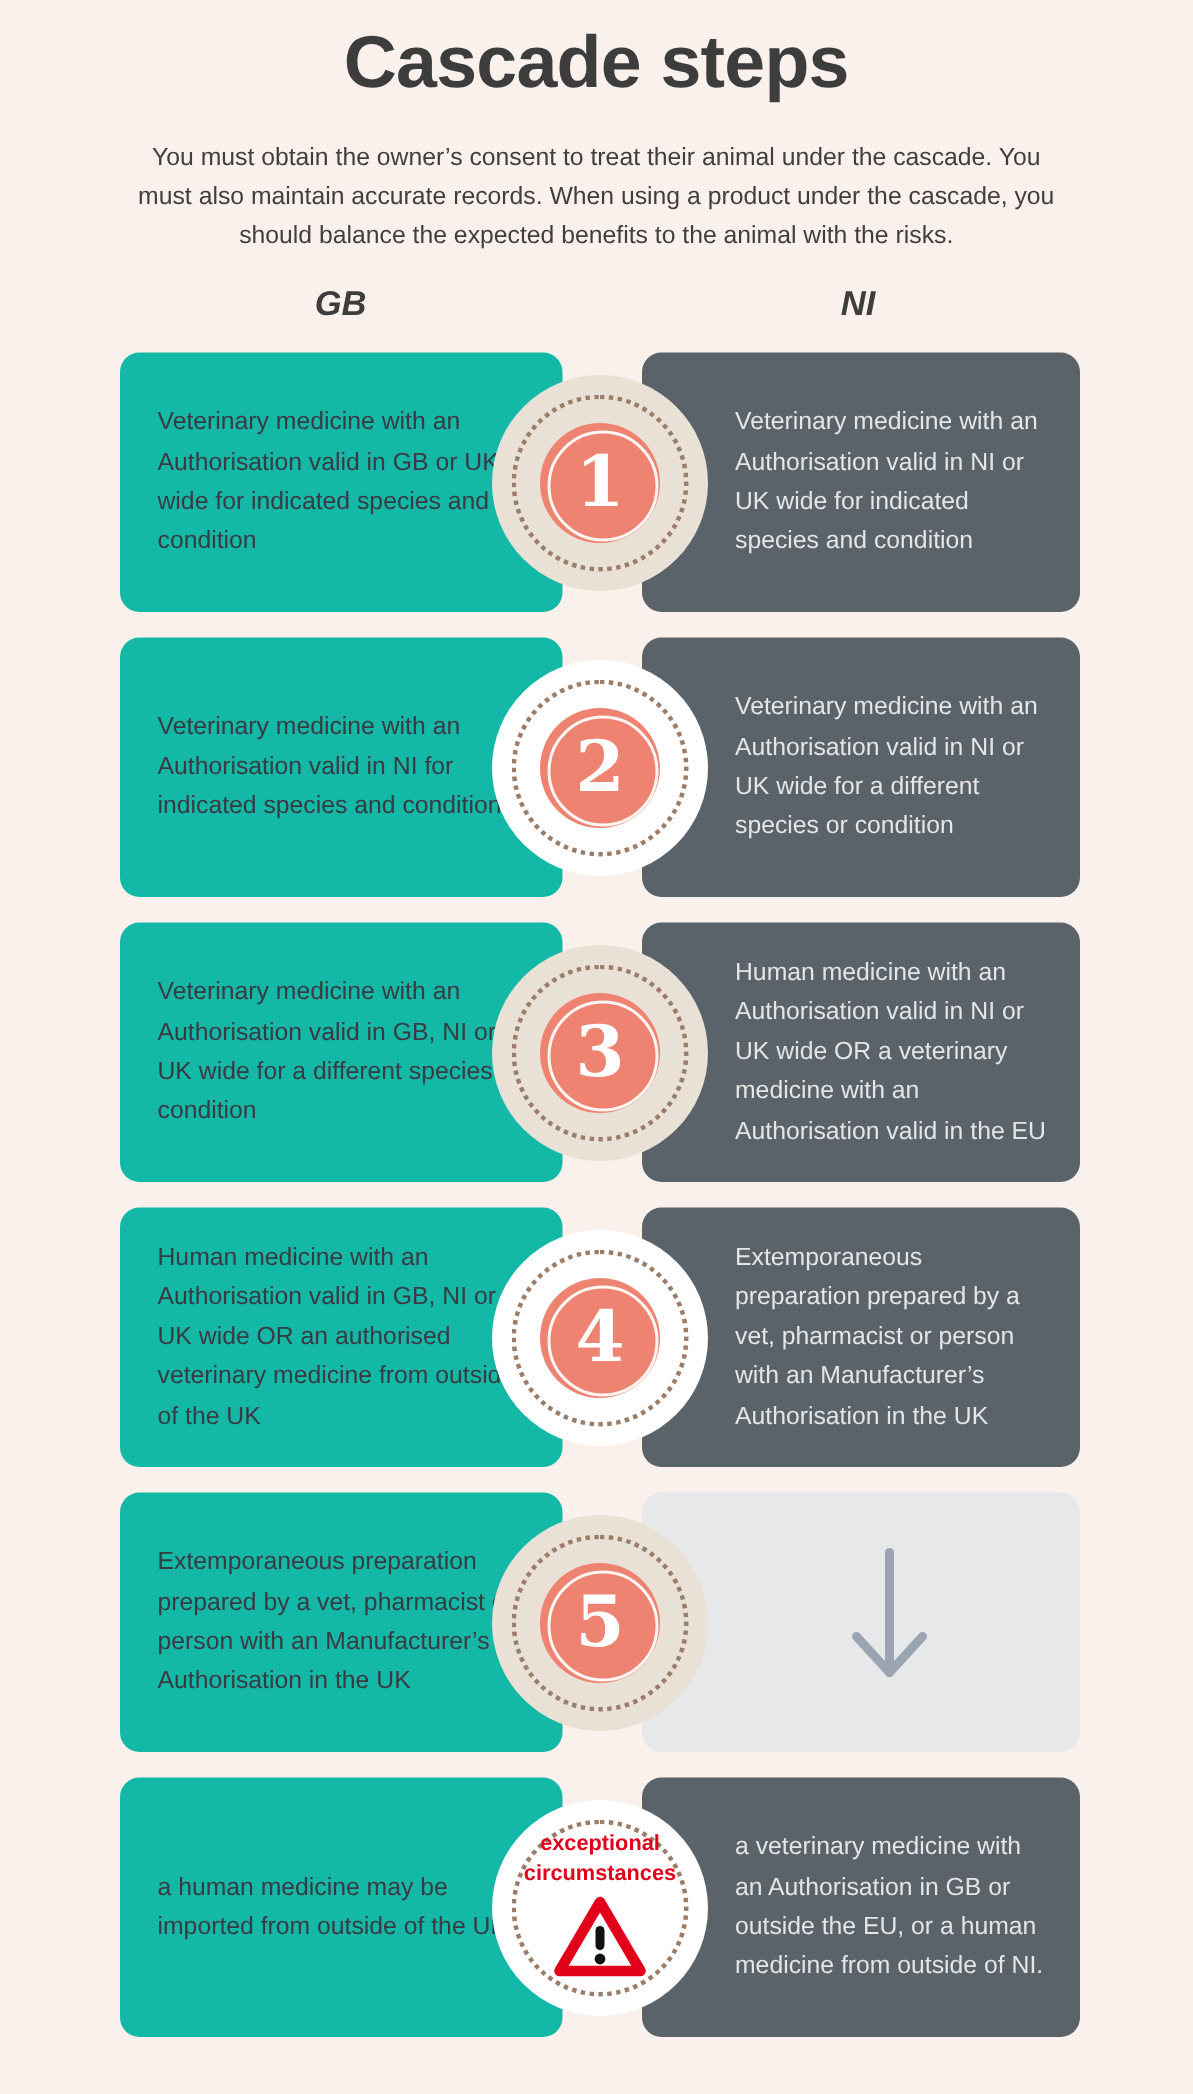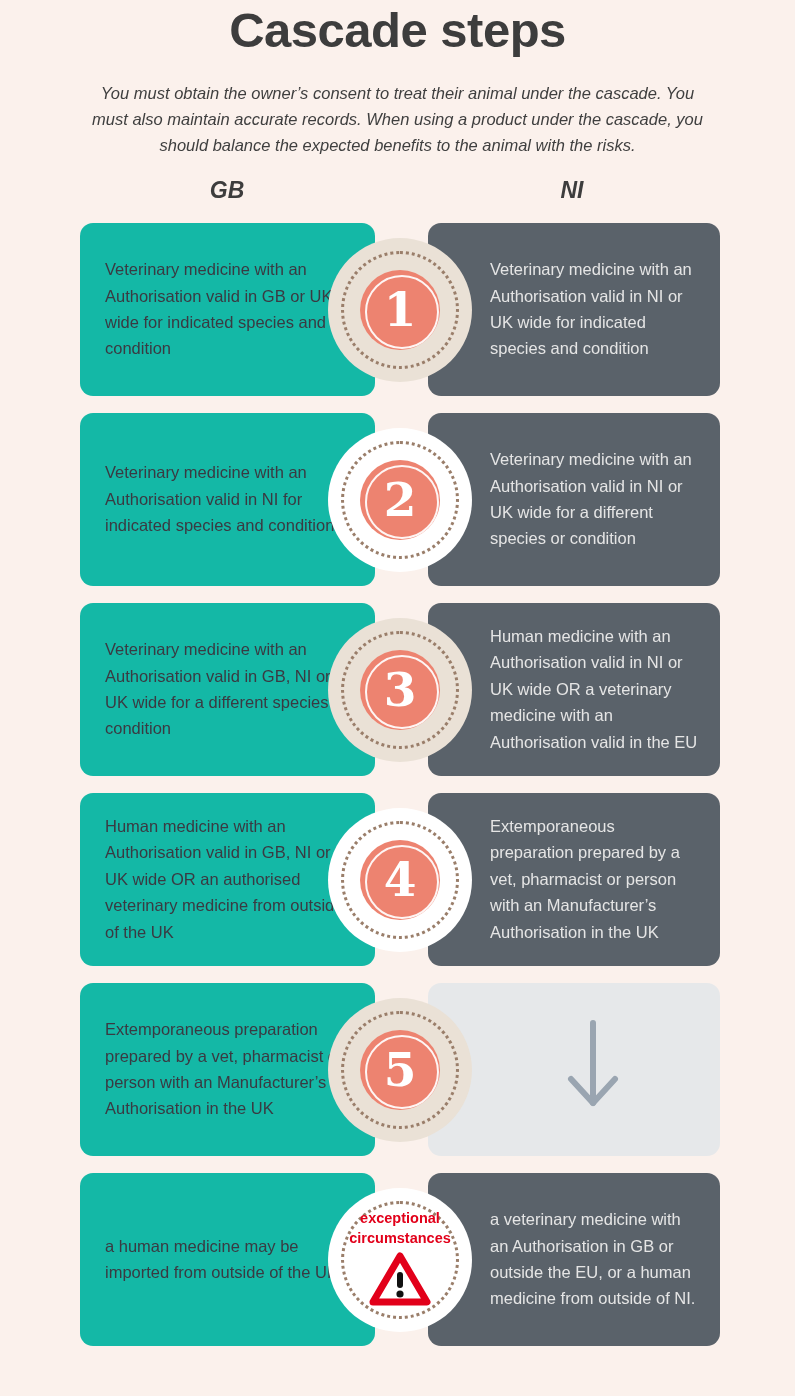--- a/index.html
+++ b/index.html
@@ -11,40 +11,39 @@
 
   body {
     background: #FBF1EC;
     font-family: "Liberation Sans", sans-serif;
     position: relative;
     overflow: hidden;
   }
 
   
   .header {
-    padding-top: 2px;
+    padding-top: 14px;
   }
 
   .page-title {
     text-align: center;
     font-size: 49px;
     font-weight: bold;
     color: #3D3D3D;
     letter-spacing: -0.5px;
     line-height: 1.15;
   }
 
   .intro {
     width: 628px;
     margin: 22px auto 0 auto;
     text-align: center;
     font-size: 16.5px;
     line-height: 1.58;
     color: #3F3F3F;
-    font-style: italic;
   }
 
   
   .col-heads {
     position: relative;
     height: 46px;
     margin-top: 18px;
   }
   .col-head {
     position: absolute;

